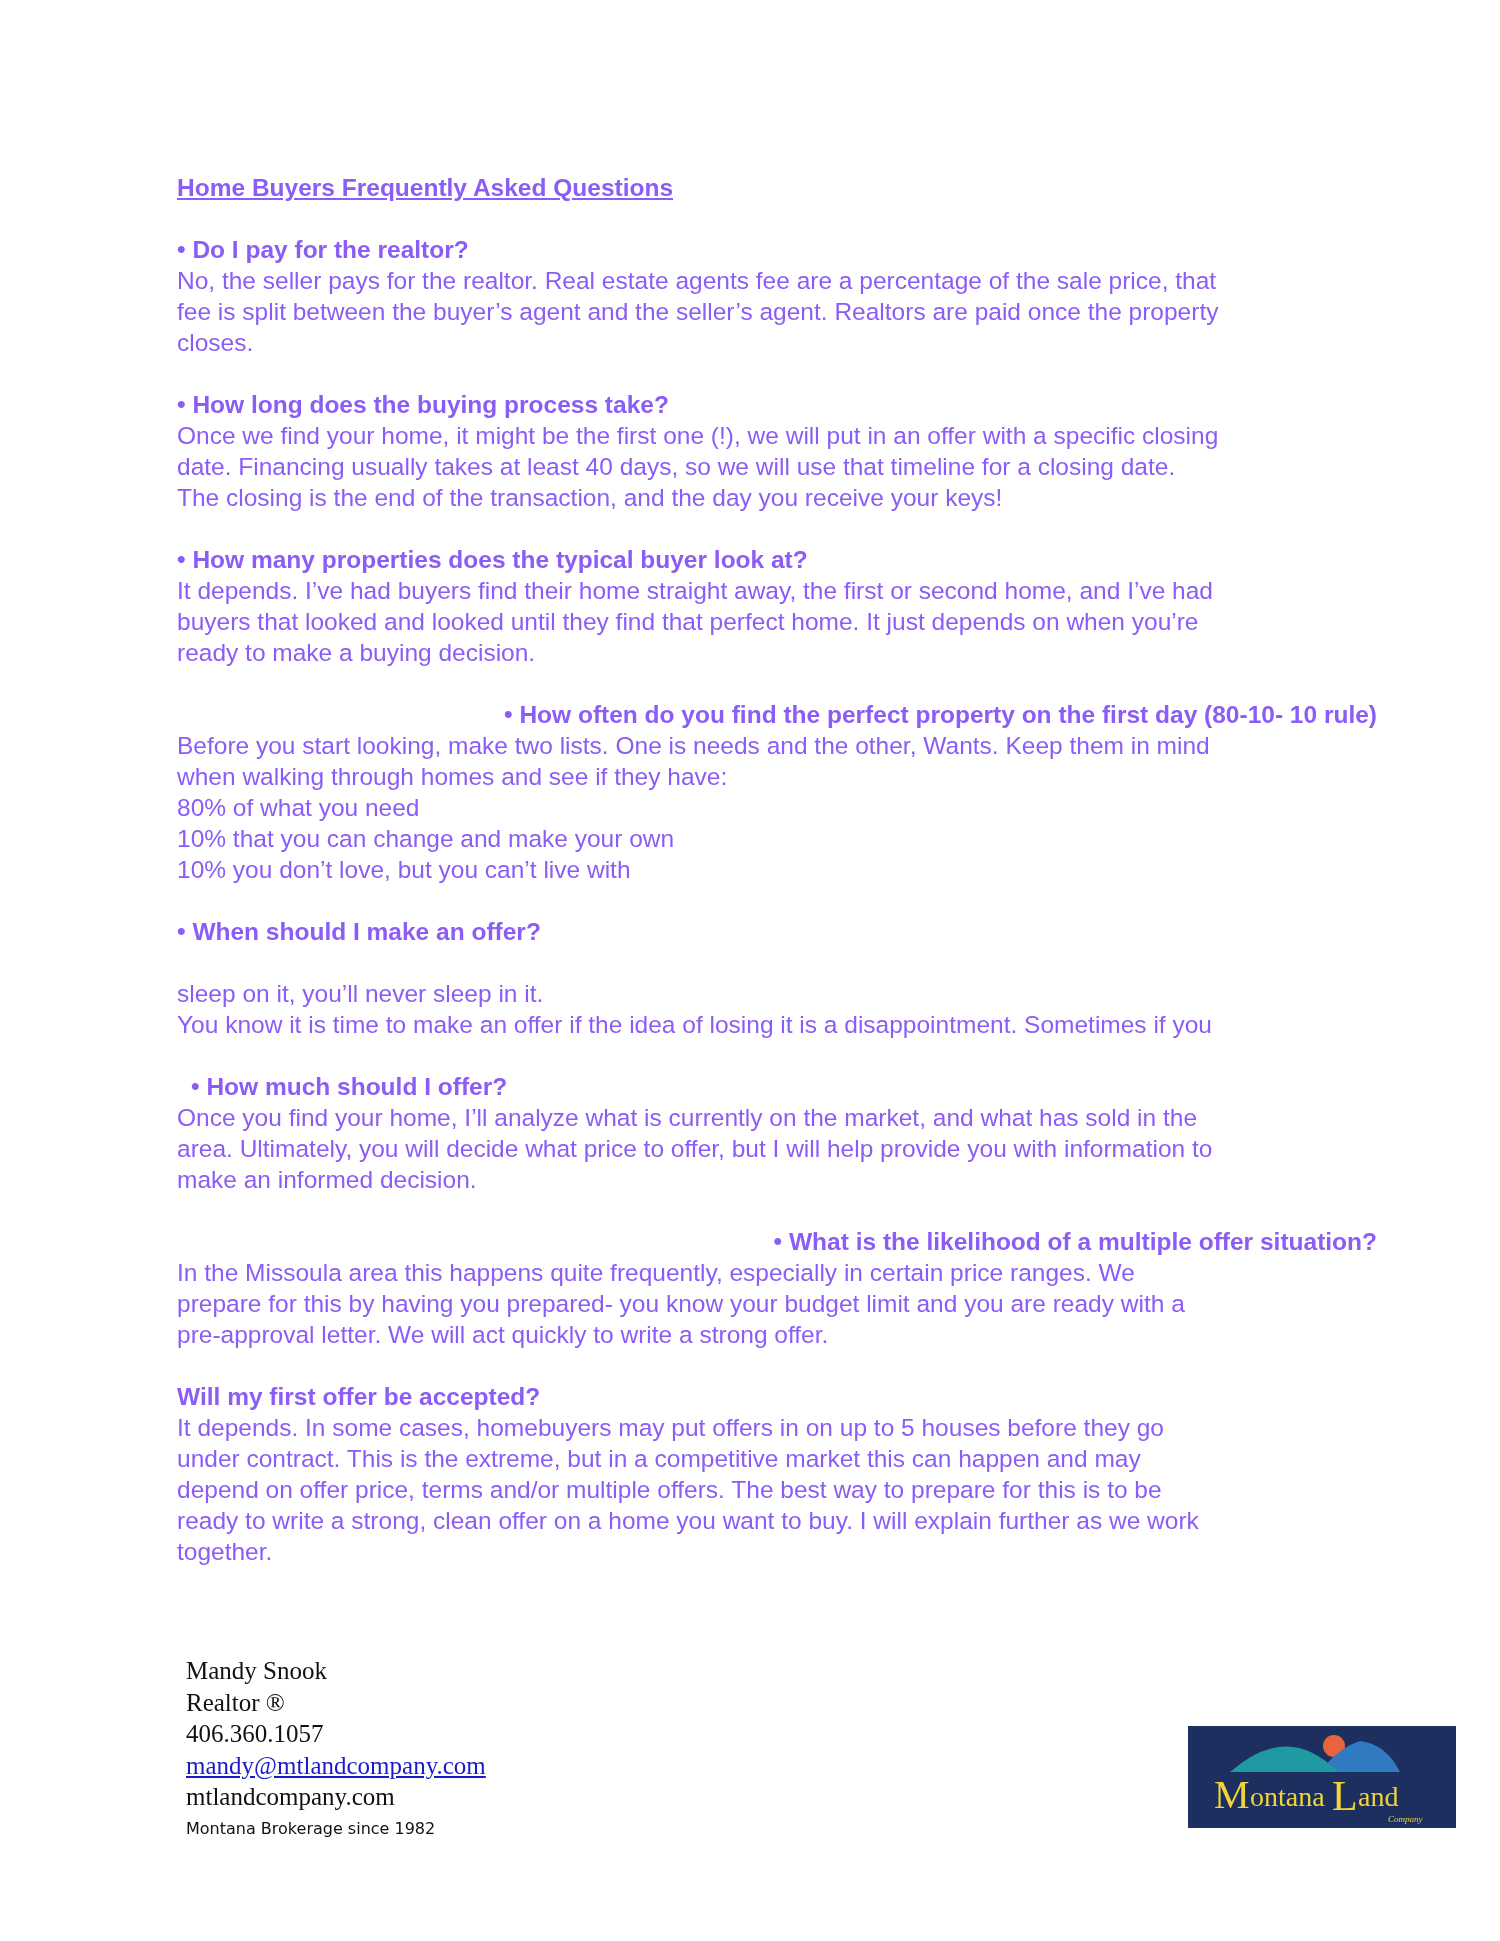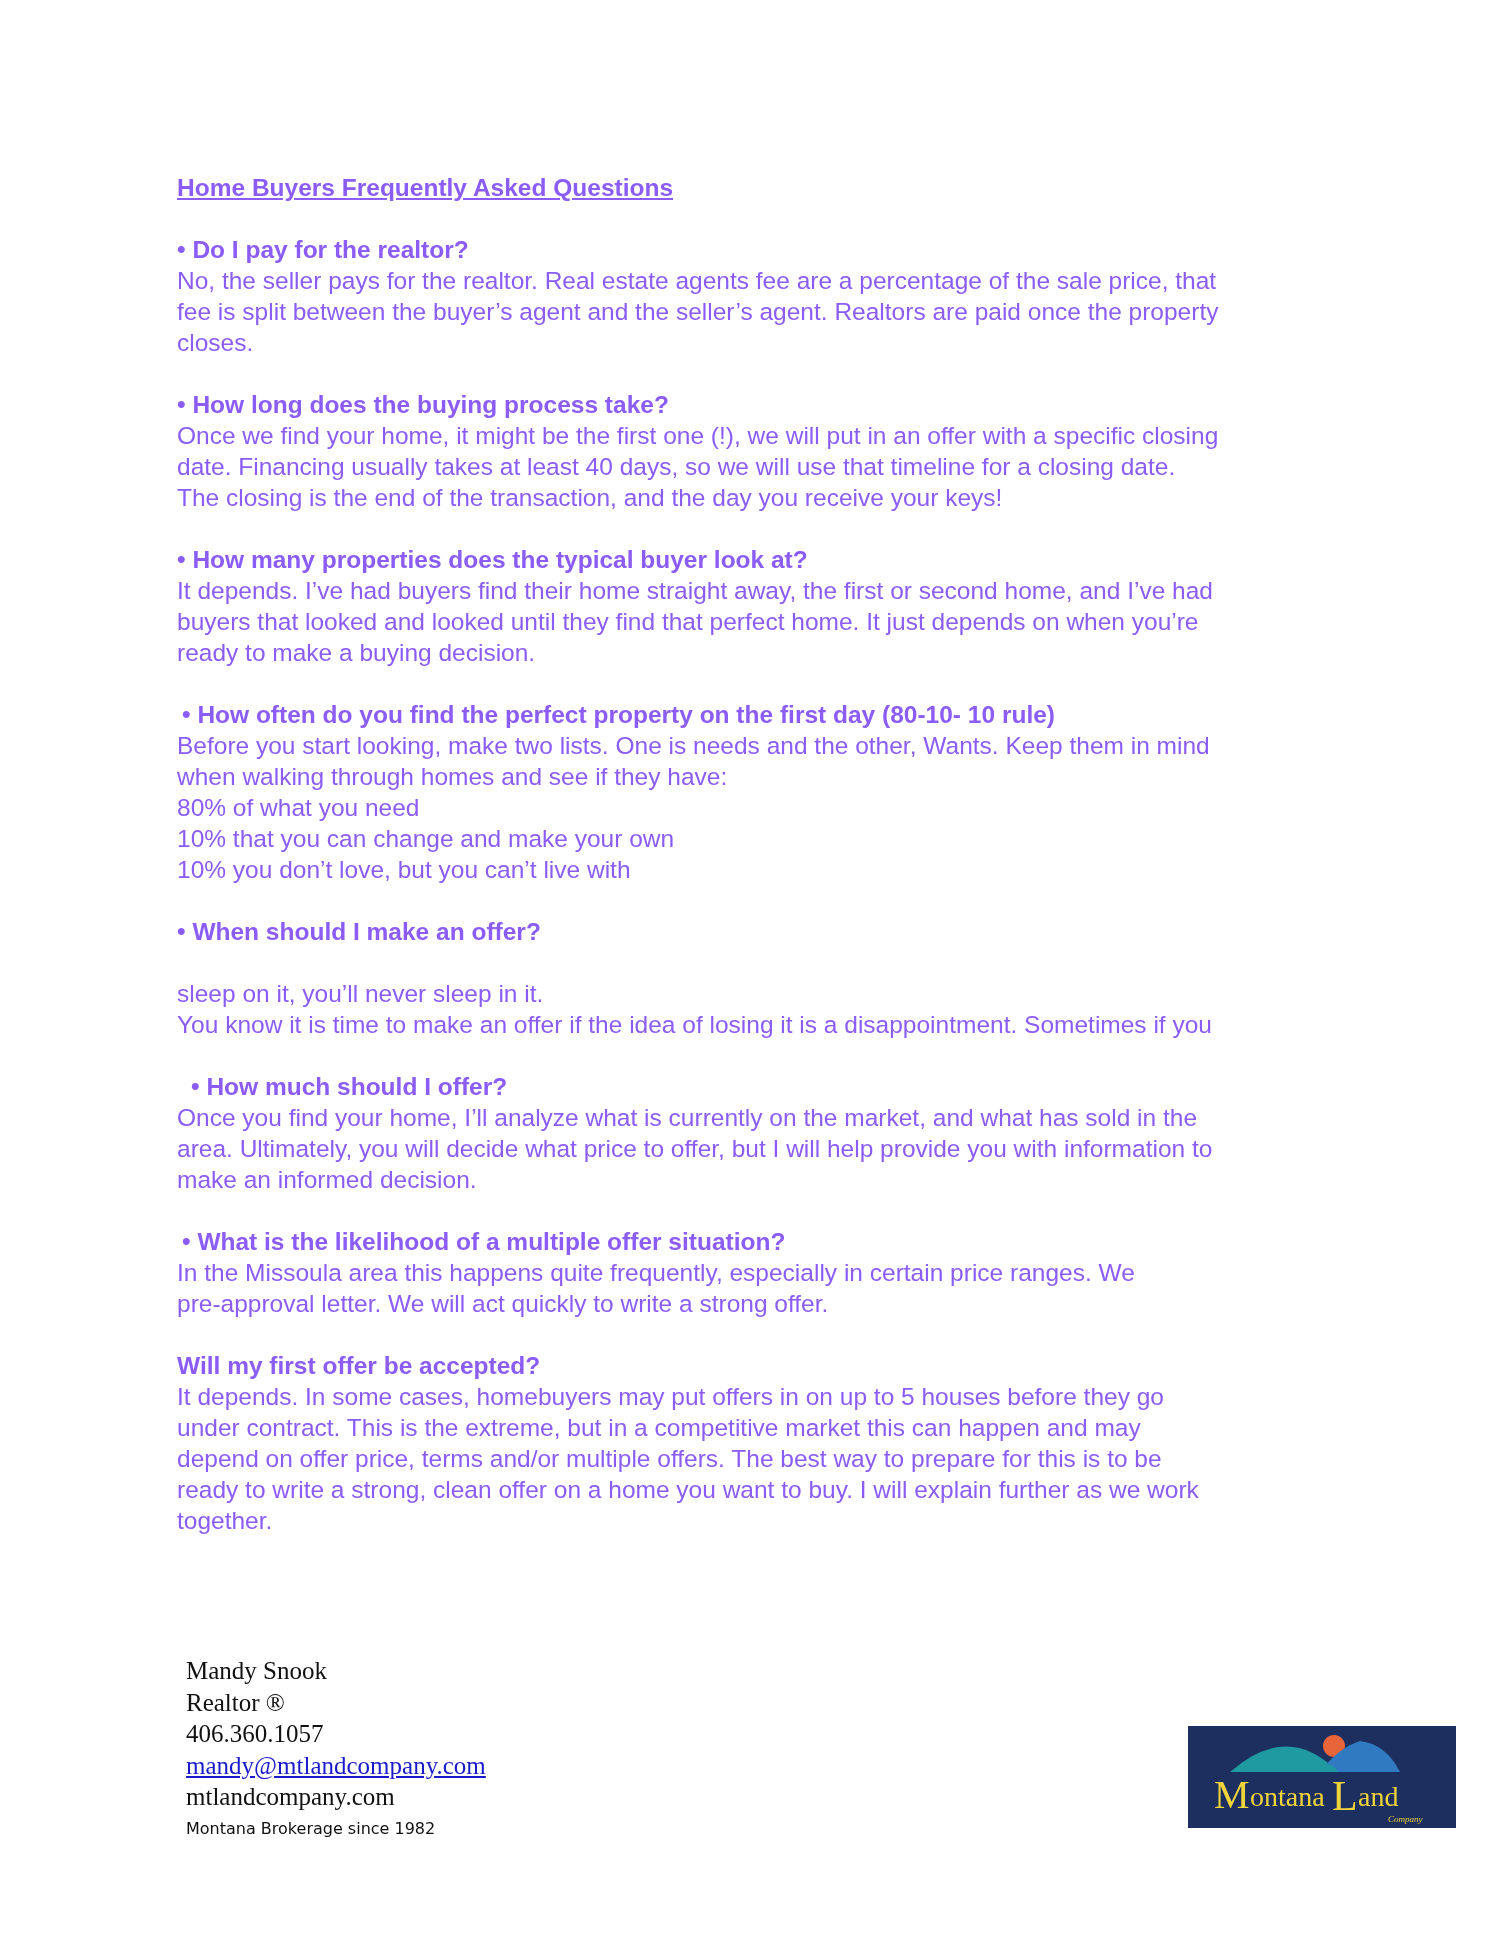--- a/index.html
+++ b/index.html
@@ -5,21 +5,21 @@
   html, body { margin: 0; padding: 0; background: #ffffff; }
   body { width: 1500px; height: 1941px; position: relative; overflow: hidden; }
   .page {
     position: absolute; left: 177px; top: 172px; width: 1200px;
     font-family: "Liberation Sans", sans-serif; font-size: 24.5px; line-height: 31px; color: #8b5cf6;
   }
   .title { font-weight: bold; text-decoration: underline; margin: 0 0 31px 0; }
   .q { font-weight: bold; margin: 0; }
   .a { margin: 0; }
   .gap { height: 31px; }
-  .indent1 { padding-left: 5px; }
+  .indent1 { padding-left: 5px; text-align: right; }
   .indent2 { padding-left: 14px; }
   .footer {
     position: absolute; left: 186px; top: 1655px;
     font-family: "Liberation Serif", serif; font-size: 25px; line-height: 31.5px; color: #111;
   }
   .footer .sans { font-family: "DejaVu Sans", sans-serif; font-size: 16px; }
   .footer a { color: #1a1acc; text-decoration: underline; }
   .logo {
     position: absolute; left: 1188px; top: 1726px; width: 268px; height: 102px;
     background: #1c2f5e;
@@ -65,20 +65,21 @@
   <div class="gap"></div>
 
   <p class="q indent2">• How much should I offer?</p>
   <p class="a">Once you find your home, I’ll analyze what is currently on the market, and what has sold in the</p>
   <p class="a">area. Ultimately, you will decide what price to offer, but I will help provide you with information to</p>
   <p class="a">make an informed decision.</p>
   <div class="gap"></div>
 
   <p class="q indent1">• What is the likelihood of a multiple offer situation?</p>
   <p class="a">In the Missoula area this happens quite frequently, especially in certain price ranges. We</p>
+  <p class="a">prepare for this by having you prepared- you know your budget limit and you are ready with a</p>
   <p class="a">pre-approval letter. We will act quickly to write a strong offer.</p>
   <div class="gap"></div>
 
   <p class="q">Will my first offer be accepted?</p>
   <p class="a">It depends. In some cases, homebuyers may put offers in on up to 5 houses before they go</p>
   <p class="a">under contract. This is the extreme, but in a competitive market this can happen and may</p>
   <p class="a">depend on offer price, terms and/or multiple offers. The best way to prepare for this is to be</p>
   <p class="a">ready to write a strong, clean offer on a home you want to buy. I will explain further as we work</p>
   <p class="a">together.</p>
 </div>

